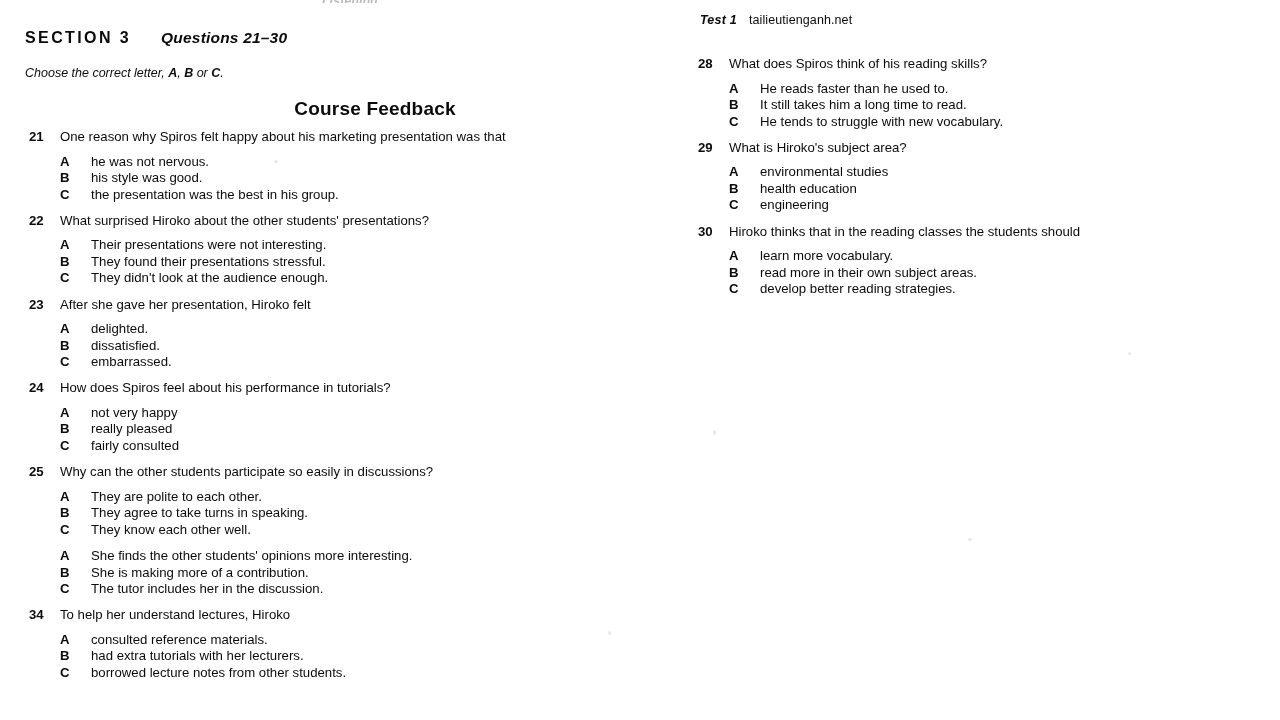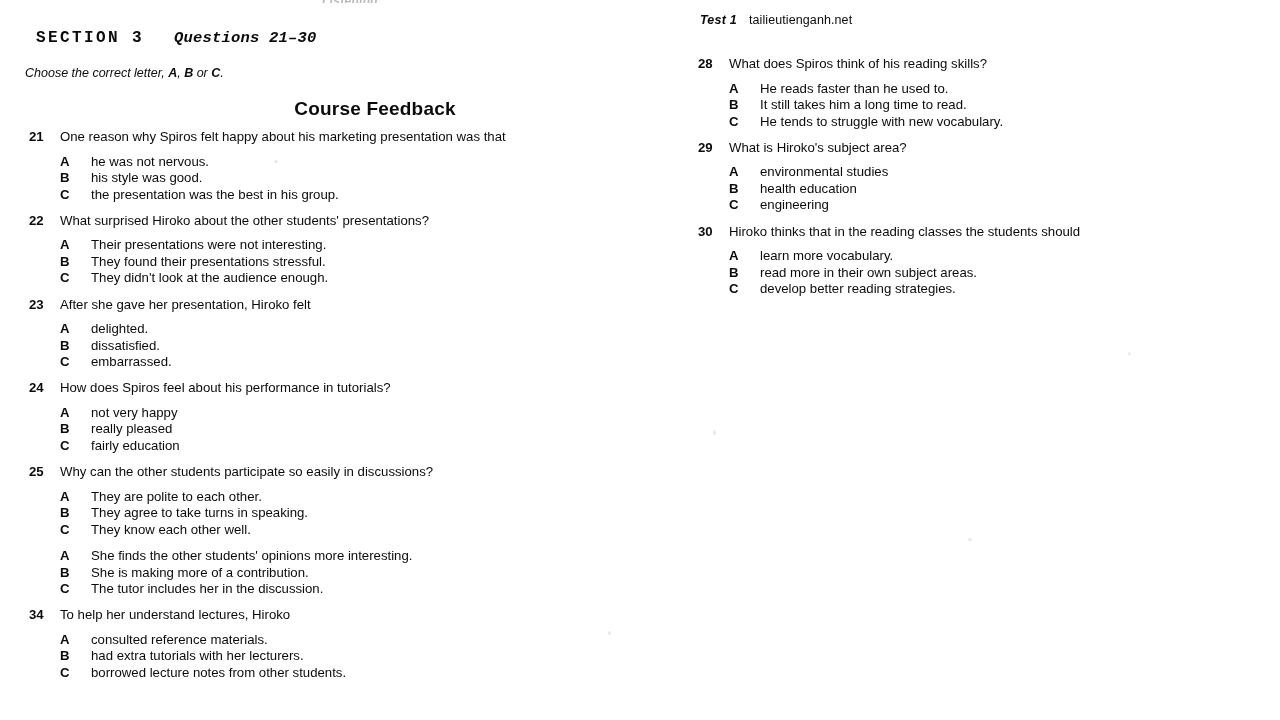--- a/index.html
+++ b/index.html
@@ -64,23 +64,22 @@
     position: absolute;
     top: 0;
   }
   .col-left  { left: 25px;  width: 650px; }
   .col-right { left: 698px; width: 560px; }
 
   
   .section-header {
     position: absolute;
     top: 29px;
-    left: 11px;
+    left: 0;
     white-space: nowrap;
-    font-family: Liberation Mono, monospace;
   }
   .section-label {
     font-size: 16px;
     font-weight: bold;
     letter-spacing: 2.4px;
   }
   .section-questions {
     font-size: 15.5px;
     font-weight: bold;
     font-style: italic;
@@ -257,21 +256,21 @@
             <div class="option">
               <div class="opt-letter">A</div>
               <div class="opt-text">not very happy</div>
             </div>
             <div class="option">
               <div class="opt-letter">B</div>
               <div class="opt-text">really pleased</div>
             </div>
             <div class="option">
               <div class="opt-letter">C</div>
-              <div class="opt-text">fairly education</div>
+              <div class="opt-text">fairly consulted</div>
             </div>
           </div>
         </div>
         <div class="qblock">
           <div class="qrow">
             <div class="qnum">25</div>
             <div class="qtext">Why can the other students participate so easily in discussions?</div>
           </div>
           <div class="options">
             <div class="option">

